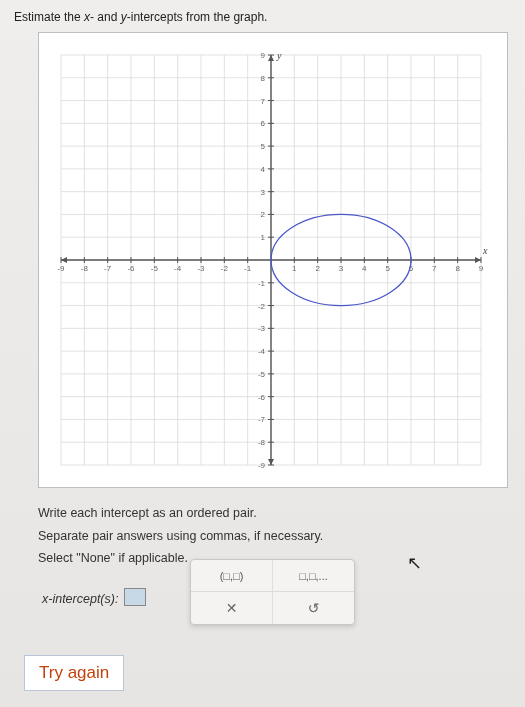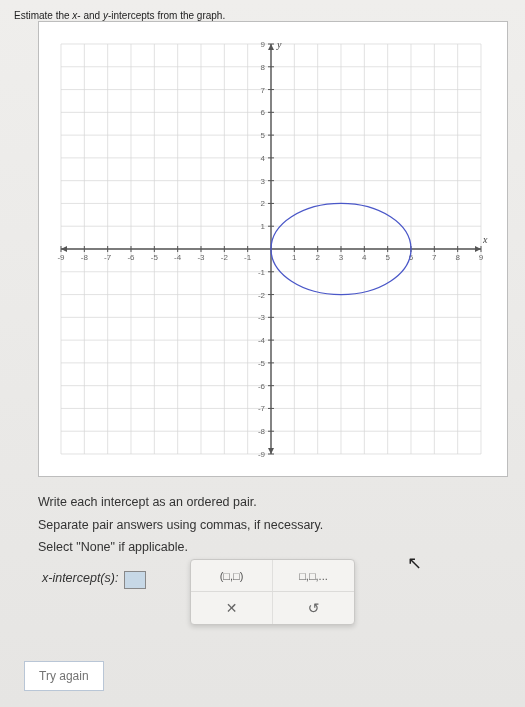--- a/index.html
+++ b/index.html
@@ -10,22 +10,23 @@
     background: #e8e7e5;
     color: #333;
   }
   .page {
     width: 525px; height: 707px;
     background: linear-gradient(180deg, #efeeec 0%, #e6e5e3 100%);
     padding: 10px 14px;
     position: relative;
   }
   .question-title {
-    font-size: 10px;
+    font-size: 12px;
     color: #222;
+    margin-bottom: 8px;
   }
   .question-title i { font-style: italic; }
   .graph-wrap {
     background: #fff;
     border: 1px solid #bdbdbd;
     padding: 12px;
     width: 470px;
     margin: 0 0 14px 24px;
   }
   .graph {
@@ -41,21 +42,21 @@
     padding-left: 24px;
     line-height: 1.8;
   }
   .answer-rows {
     padding-left: 28px;
     margin-top: 4px;
     font-size: 12.5px;
   }
   .answer-rows .row {
     display: flex;
-    align-items: flex-start;
+    align-items: flex-end;
     height: 24px;
     margin-top: 12px;
   }
   .answer-rows .lab { font-style: italic; }
   .ansbox {
     display: inline-block;
     width: 22px; height: 18px;
     border: 1px solid #888;
     background: #c7d8e6;
     margin-left: 6px;
@@ -95,22 +96,22 @@
     justify-content:center;
     height:100%;
     cursor:pointer;
   }
   .palette .toprow .cell + .cell,
   .palette .botrow .cell + .cell { border-left:1px solid #e0dfdd; }
   .tryagain {
     position: absolute;
     left: 24px;
     bottom: 16px;
-    font-size: 12px;
-    color: #737373;
+    font-size: 17px;
+    color: #c2410c;
     background: #fff;
     border: 1px solid #b9c6d6;
     padding: 7px 14px;
     cursor: pointer;
   }
   .cursor-icon {
     position: absolute;
     left: 407px;
     top: 552px;
     font-size: 18px;

